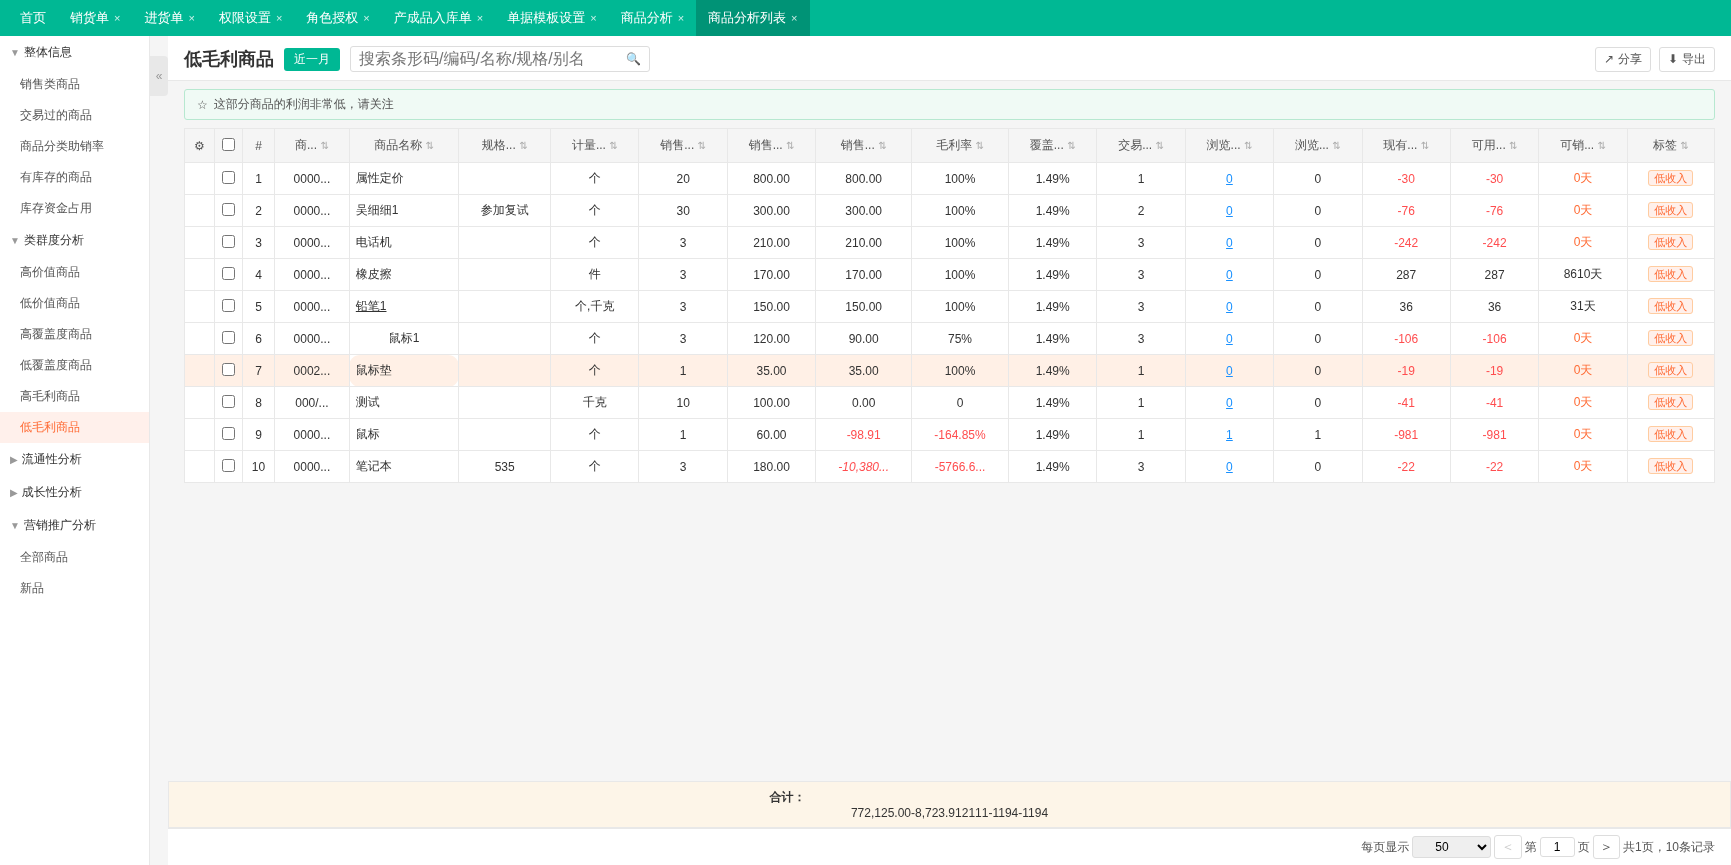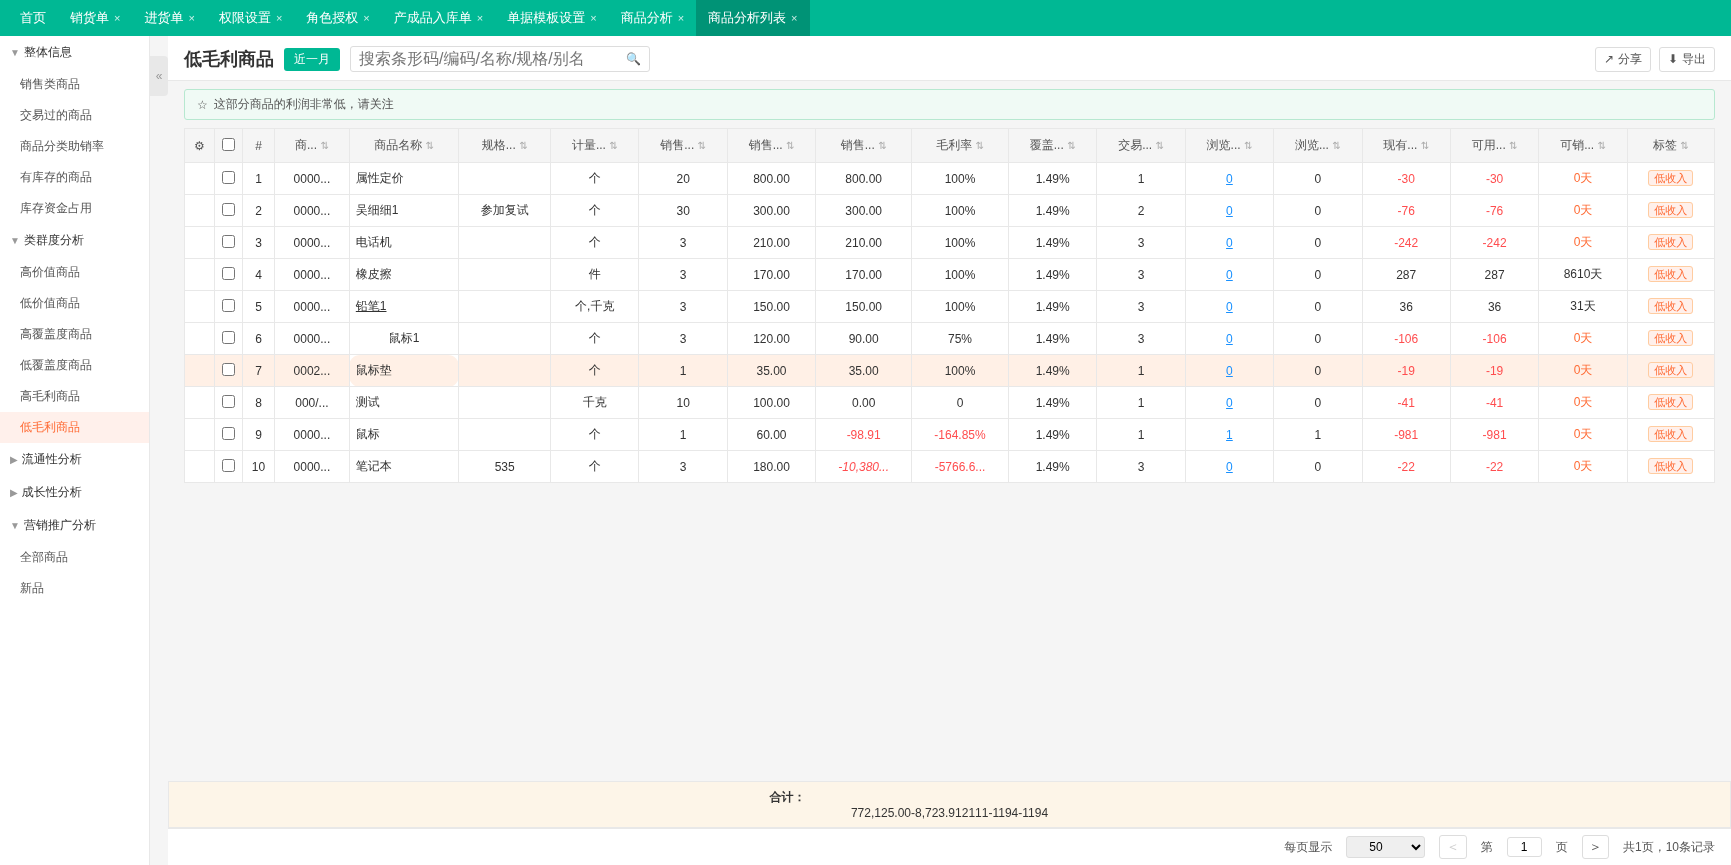--- a/index.html
+++ b/index.html
@@ -202,21 +202,21 @@
     }
 
     
     .pagination-bar {
       display: flex;
       align-items: center;
       justify-content: flex-end;
       padding: 6px 16px;
       background: #fff;
       border-top: 1px solid #e8e8e8;
-      gap: 14px;
+      gap: 3px;
       font-size: 12px;
       color: #555;
     }
     .pagination-bar select {
       border: 1px solid #ddd;
       border-radius: 3px;
       padding: 2px 18px;
       font-size: 12px;
     }
     .pagination-bar .pg-btn {

